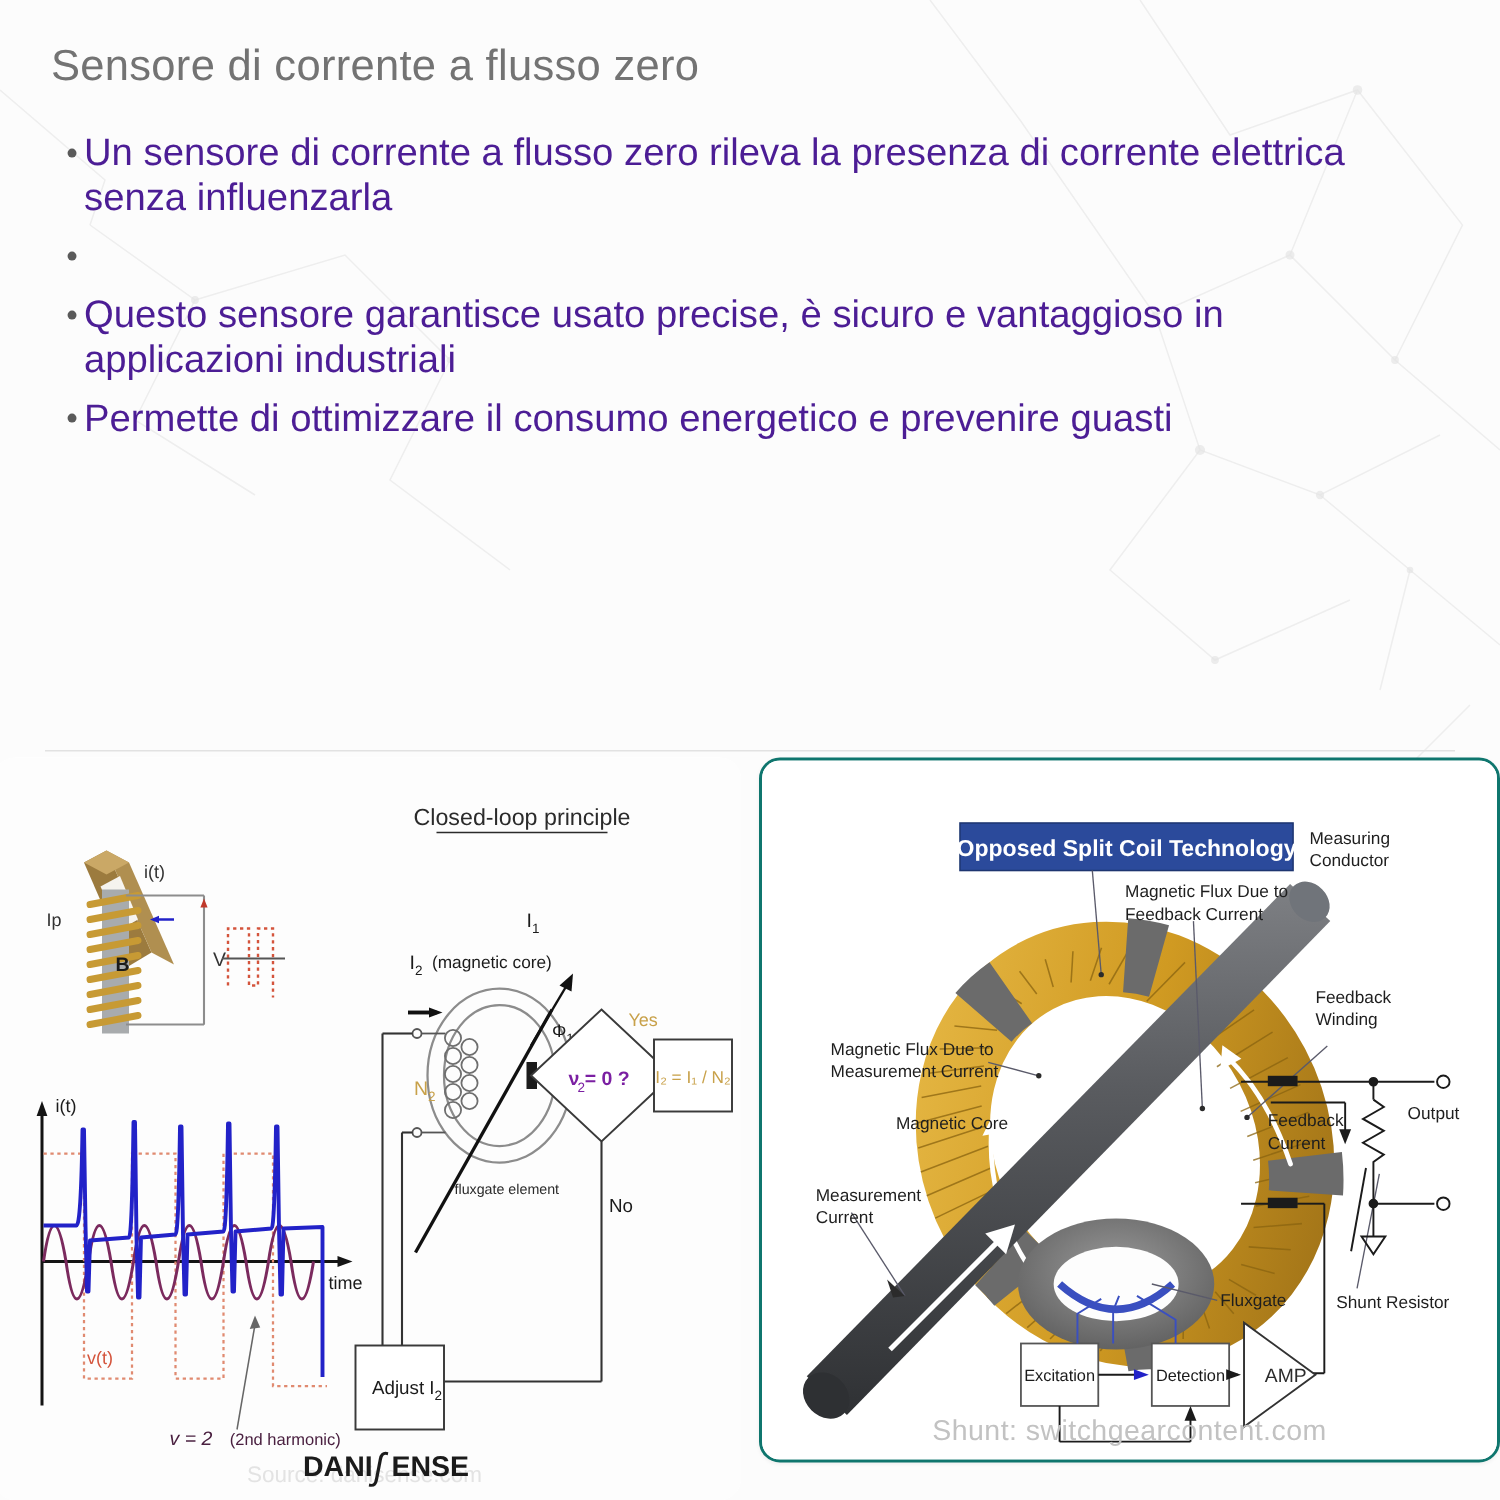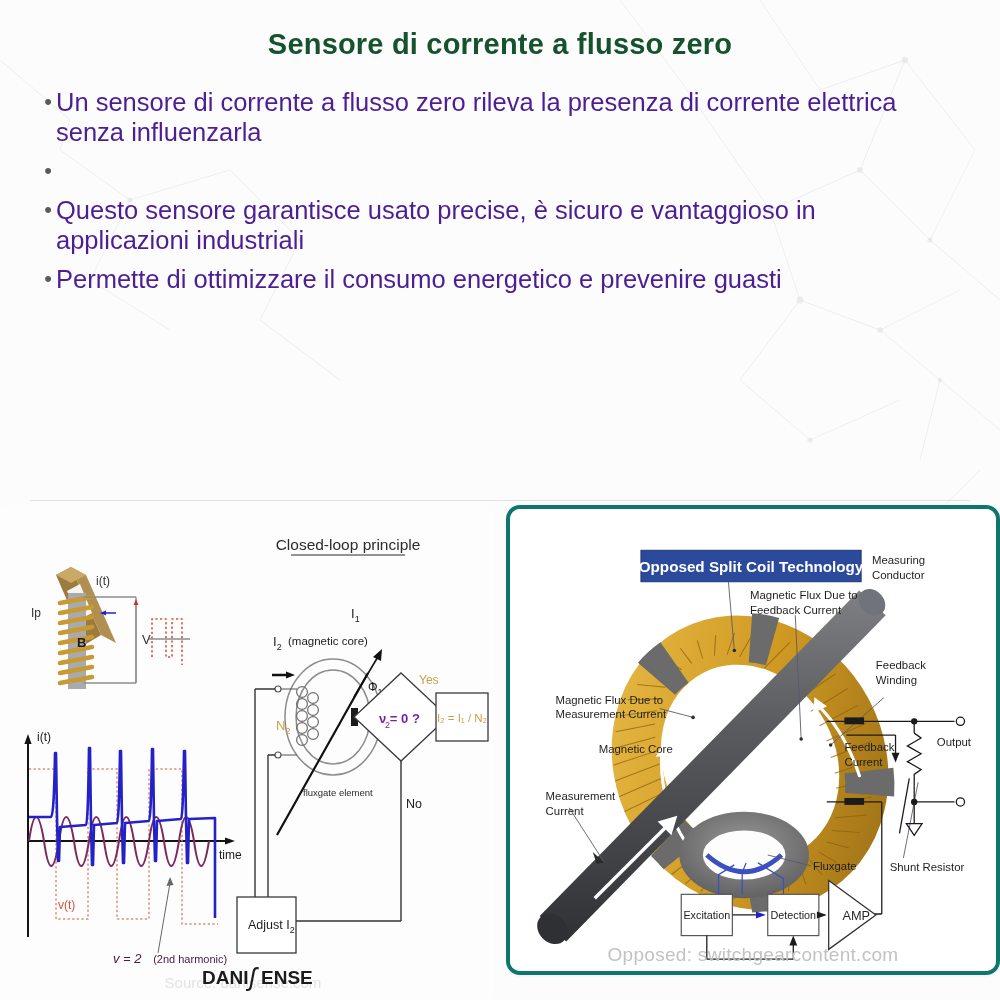--- a/index.html
+++ b/index.html
@@ -20,24 +20,24 @@
     pointer-events: none;
     opacity: .55;
   }
 
   
   #header-area {
     position: absolute; left: 0; top: 0; width: 1000px; height: 500px;
     padding: 28px 34px 0 34px;
   }
   #page-title {
-    text-align: center;
+    text-align: left;
     font-size: 29px;
-    font-weight: 700;
-    color: #14532d;
+    font-weight: 400;
+    color: #737373;
     letter-spacing: .2px;
     line-height: 1.15;
   }
   #bullet-list { margin-top: 26px; padding: 0 10px 0 6px; }
   .bullet-row {
     display: flex;
     align-items: flex-start;
     margin-bottom: 9px;
   }
   .bullet-dot {
@@ -64,21 +64,21 @@
   
   .panel {
     position: absolute;
     background: #ffffff;
     border-radius: 14px;
     overflow: hidden;
   }
   #panel-left  { left: -4px;  top: 505px; width: 498px; height: 495px; }
   #panel-right {
     left: 506px; top: 505px; width: 494px; height: 470px;
-    border: 4px solid #0f766e;
+    border: 2px solid #0f766e;
     box-shadow: 0 1px 3px rgba(0,0,0,.06);
   }
   .panel svg { display: block; width: 100%; height: 100%; }
 
   #source-caption {
     position: absolute;
     left: 506px; top: 944px; width: 494px;
     text-align: center;
     font-size: 19px;
     color: #c2c2c2;
@@ -527,14 +527,14 @@
 
         <g stroke="#3a4fc0" stroke-width="1.3" fill="none">
           <path d="M212 392 L212 372 L228 362"></path>
           <path d="M236 392 L236 370 L240 360"></path>
           <path d="M278 392 L278 376 L252 360"></path>
         </g>
       </g>
     </svg>
   </div>
 
-  <div id="source-caption">Opposed: switchgearcontent.com</div>
+  <div id="source-caption">Shunt: switchgearcontent.com</div>
 </div>
 
 </body></html>

